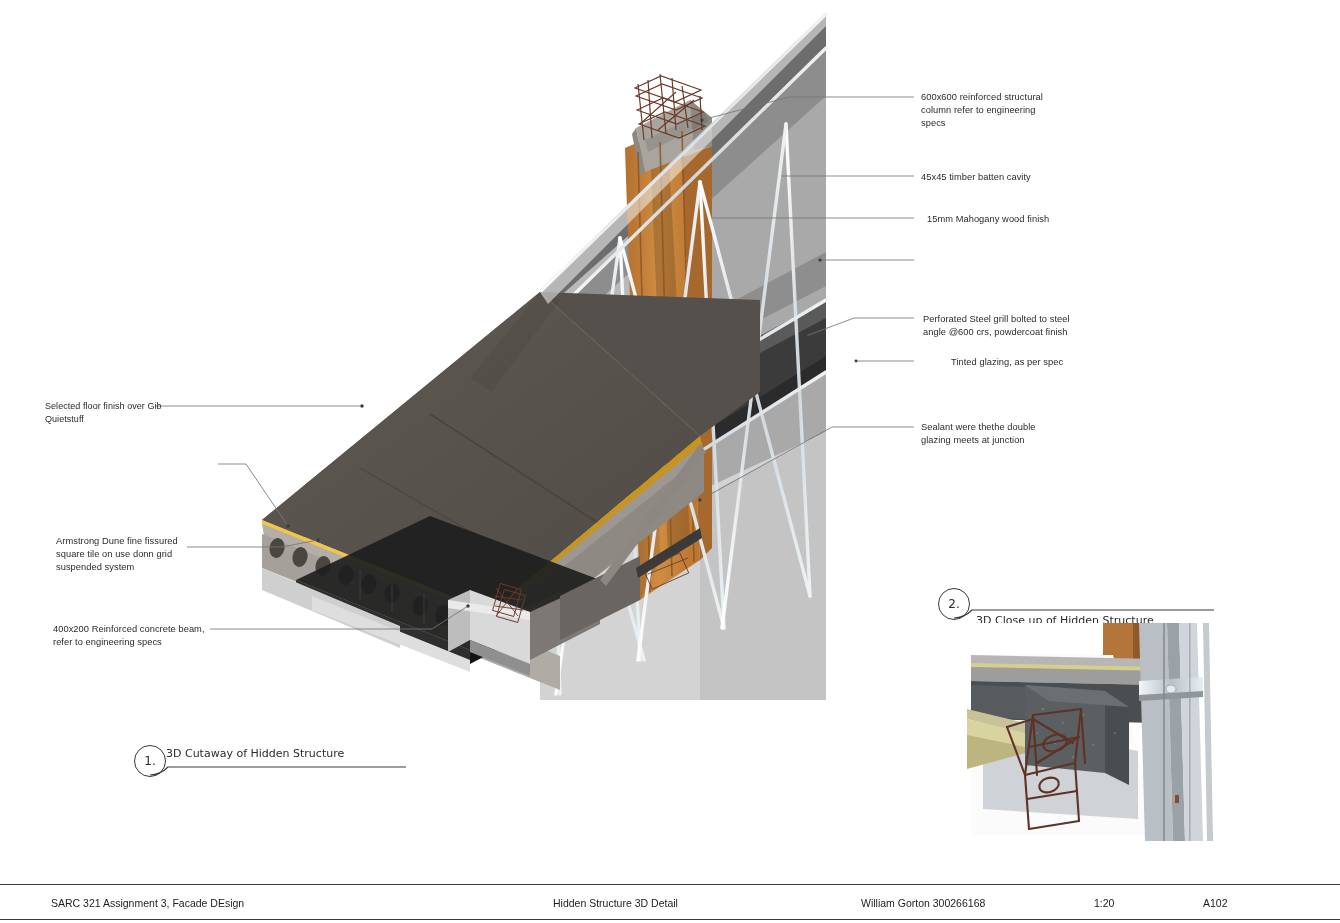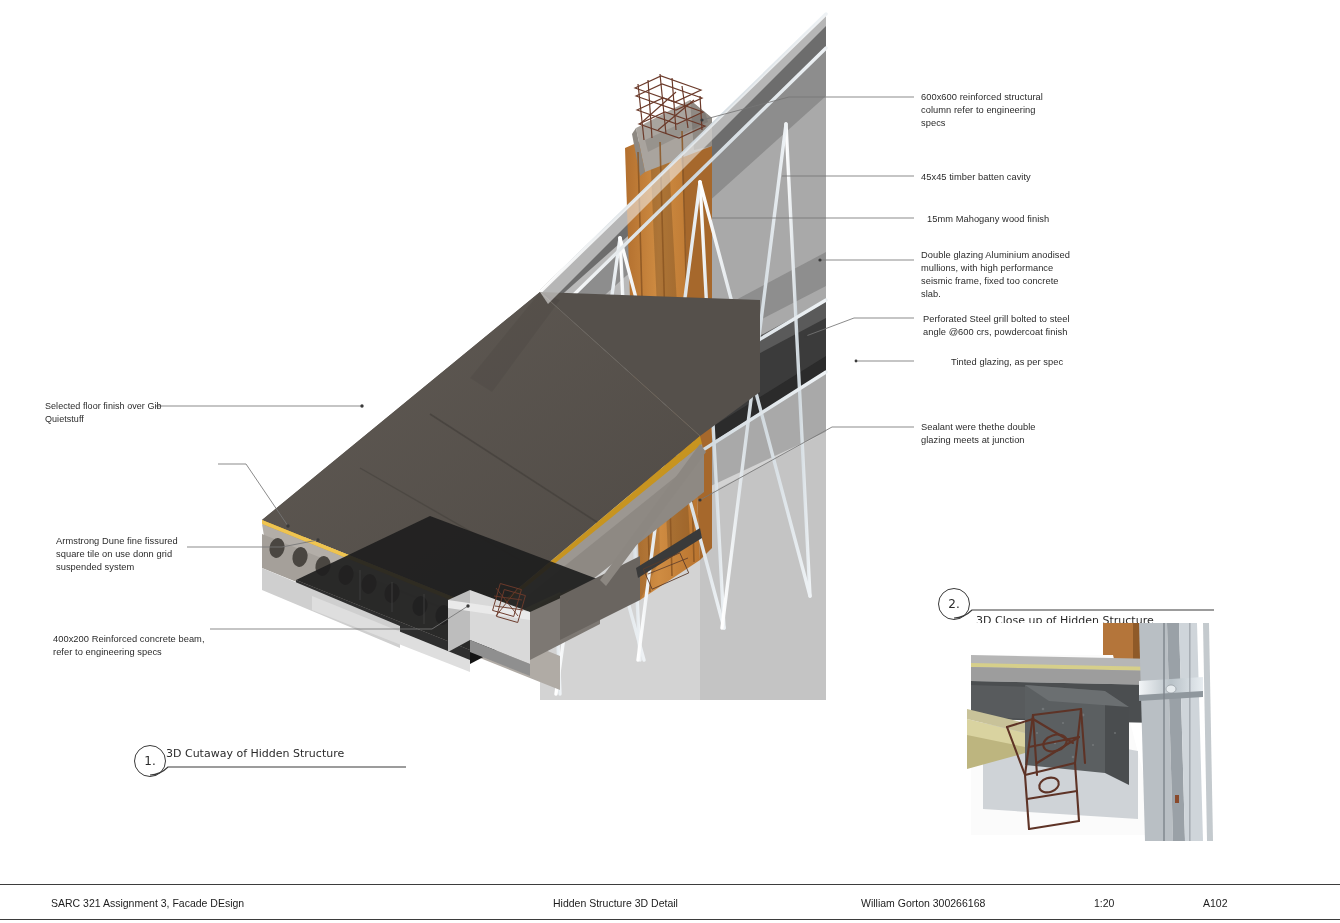--- a/index.html
+++ b/index.html
@@ -299,36 +299,32 @@
       <circle cx="820" cy="260" r="1.6"></circle>
       <circle cx="856" cy="361" r="1.4"></circle>
     </g>
   </svg>
 
   <div class="note wide" style="left:921px;top:91px;">600x600 reinforced structural
 column refer to engineering
 specs</div>
   <div class="note wide" style="left:921px;top:171px;">45x45 timber batten cavity</div>
   <div class="note wide" style="left:927px;top:213px;">15mm Mahogany wood finish</div>
-  <div class="note w2" style="left:921px;top:249px;">Double glazing Aluminium anodised
-mullions, with high performance
-seismic frame, fixed too concrete
-slab.</div>
   <div class="note w2" style="left:923px;top:313px;">Perforated Steel grill bolted to steel
 angle @600 crs, powdercoat finish</div>
   <div class="note wide" style="left:951px;top:356px;">Tinted glazing, as per spec</div>
   <div class="note wide" style="left:921px;top:421px;">Sealant were thethe double
 glazing meets at junction</div>
 
   <div class="note wide" style="left:45px;top:400px;font-size:9px;">Selected floor finish over Gib
 Quietstuff</div>
   <div class="note w3" style="left:56px;top:535px;">Armstrong Dune fine fissured
 square tile on use donn grid
 suspended system</div>
-  <div class="note w2" style="left:53px;top:623px;margin-top:10px;">400x200 Reinforced concrete beam,
+  <div class="note w2" style="left:53px;top:623px;">400x200 Reinforced concrete beam,
 refer to engineering specs</div>
 
   <div class="viewtitle" style="left:134px;top:745px;width:280px;height:36px;">
     <div class="circle">
       <span>1.</span>
     </div>
     <div class="vt-label" style="left:32px;top:2px;">3D Cutaway of Hidden Structure</div>
     <svg style="position:absolute;left:0;top:0;width:280px;height:36px;overflow:visible;">
       <path d="M16,30 C24,30 30,26 34,22 L272,22" stroke="#3a3a3a" stroke-width="1.1" fill="none"></path>
     </svg>

